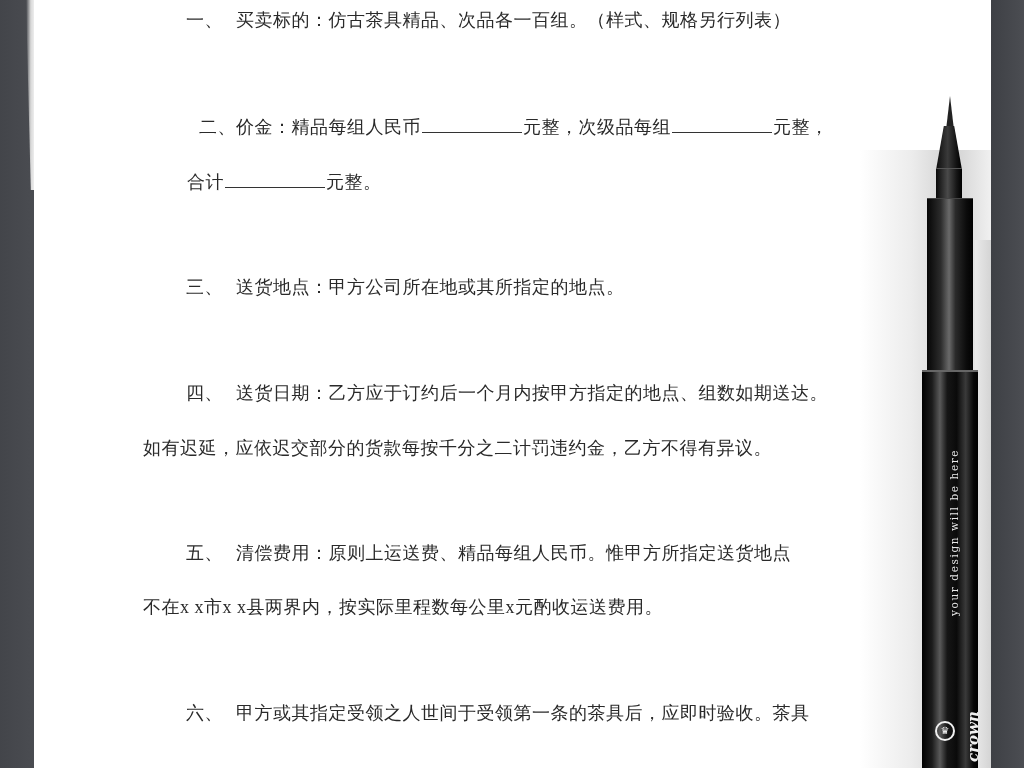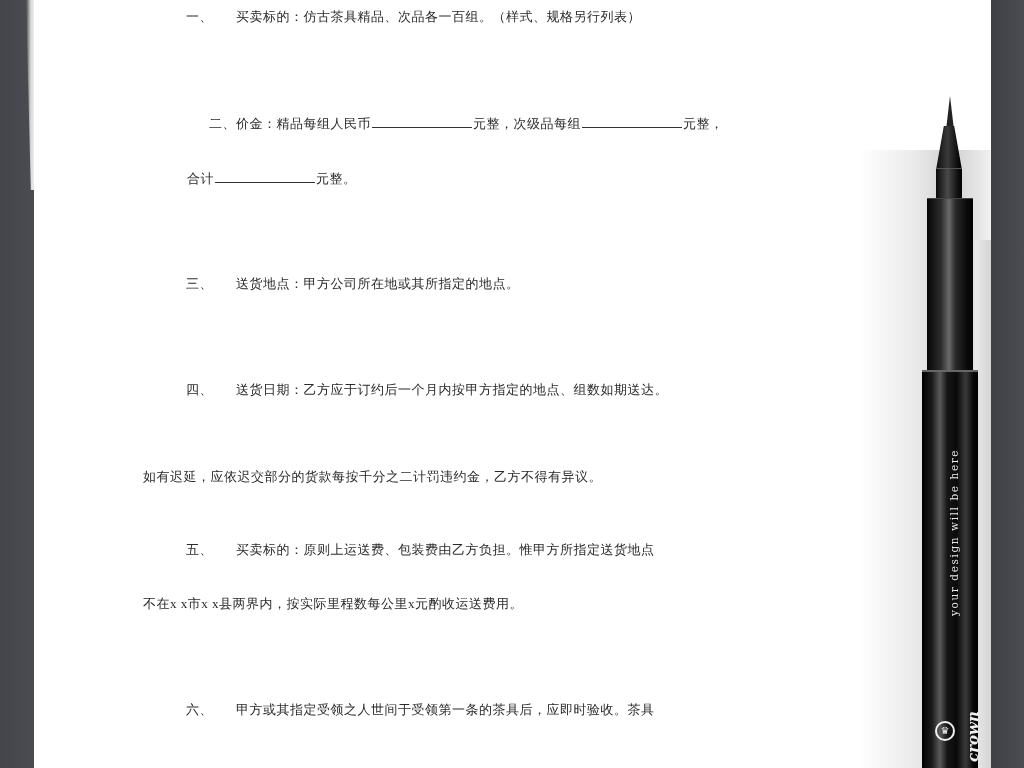--- a/index.html
+++ b/index.html
@@ -28,21 +28,21 @@
     .pen-shadow {
       position: absolute; left: 860px; top: 150px; width: 131px; height: 618px;
       background: linear-gradient(90deg, rgba(255,255,255,0) 0%, rgba(200,200,200,0.35) 40%, rgba(170,170,170,0.55) 70%, rgba(230,230,230,0.6) 100%);
     }
     .right-sheet-shadow {
       position: absolute; left: 975px; top: 240px; width: 16px; height: 528px;
       background: linear-gradient(90deg, #e9e9e9, #d4d4d4);
     }
     .doc-text {
       position: absolute; left: 0; top: 0; width: 1024px; height: 768px;
-      color: #2a2a2a; font-size: 13px; letter-spacing: 0.5px;
+      color: #2a2a2a; font-size: 18px; letter-spacing: 0.5px;
     }
     .line { position: absolute; white-space: nowrap; }
     .num { display: inline-block; width: 50px; }
     .blank {
       display: inline-block; width: 100px; border-bottom: 1.5px solid #333;
       height: 1px; margin: 0 1px; vertical-align: baseline;
     }
 
     
     .pen { position: absolute; left: 918px; top: 96px; width: 64px; height: 672px; }
@@ -113,26 +113,26 @@
     <span>合计</span><span class="blank"></span><span>元整。</span>
   </div>
 
   <div class="line" style="left:186px; top:275px;">
     <span class="num">三、</span><span>送货地点：甲方公司所在地或其所指定的地点。</span>
   </div>
 
   <div class="line" style="left:186px; top:381px;">
     <span class="num">四、</span><span>送货日期：乙方应于订约后一个月内按甲方指定的地点、组数如期送达。</span>
   </div>
-  <div class="line" style="left:143px; top:436px;margin-top:32px;">
+  <div class="line" style="left:143px; top:436px;">
     <span>如有迟延，应依迟交部分的货款每按千分之二计罚违约金，乙方不得有异议。</span>
   </div>
 
   <div class="line" style="left:186px; top:541px;">
-    <span class="num">五、</span><span>买卖标的：原则上运送费、包装费由乙方负担。惟甲方所指定送货地点</span>
+    <span class="num">五、</span><span>清偿费用：原则上运送费、精品每组人民币。惟甲方所指定送货地点</span>
   </div>
   <div class="line" style="left:143px; top:595px;font-family:Liberation Serif, serif;">
     <span>不在x x市x x县两界内，按实际里程数每公里x元酌收运送费用。</span>
   </div>
 
   <div class="line" style="left:186px; top:701px;">
     <span class="num">六、</span><span>甲方或其指定受领之人世间于受领第一条的茶具后，应即时验收。茶具</span>
   </div>
 </div>
 

